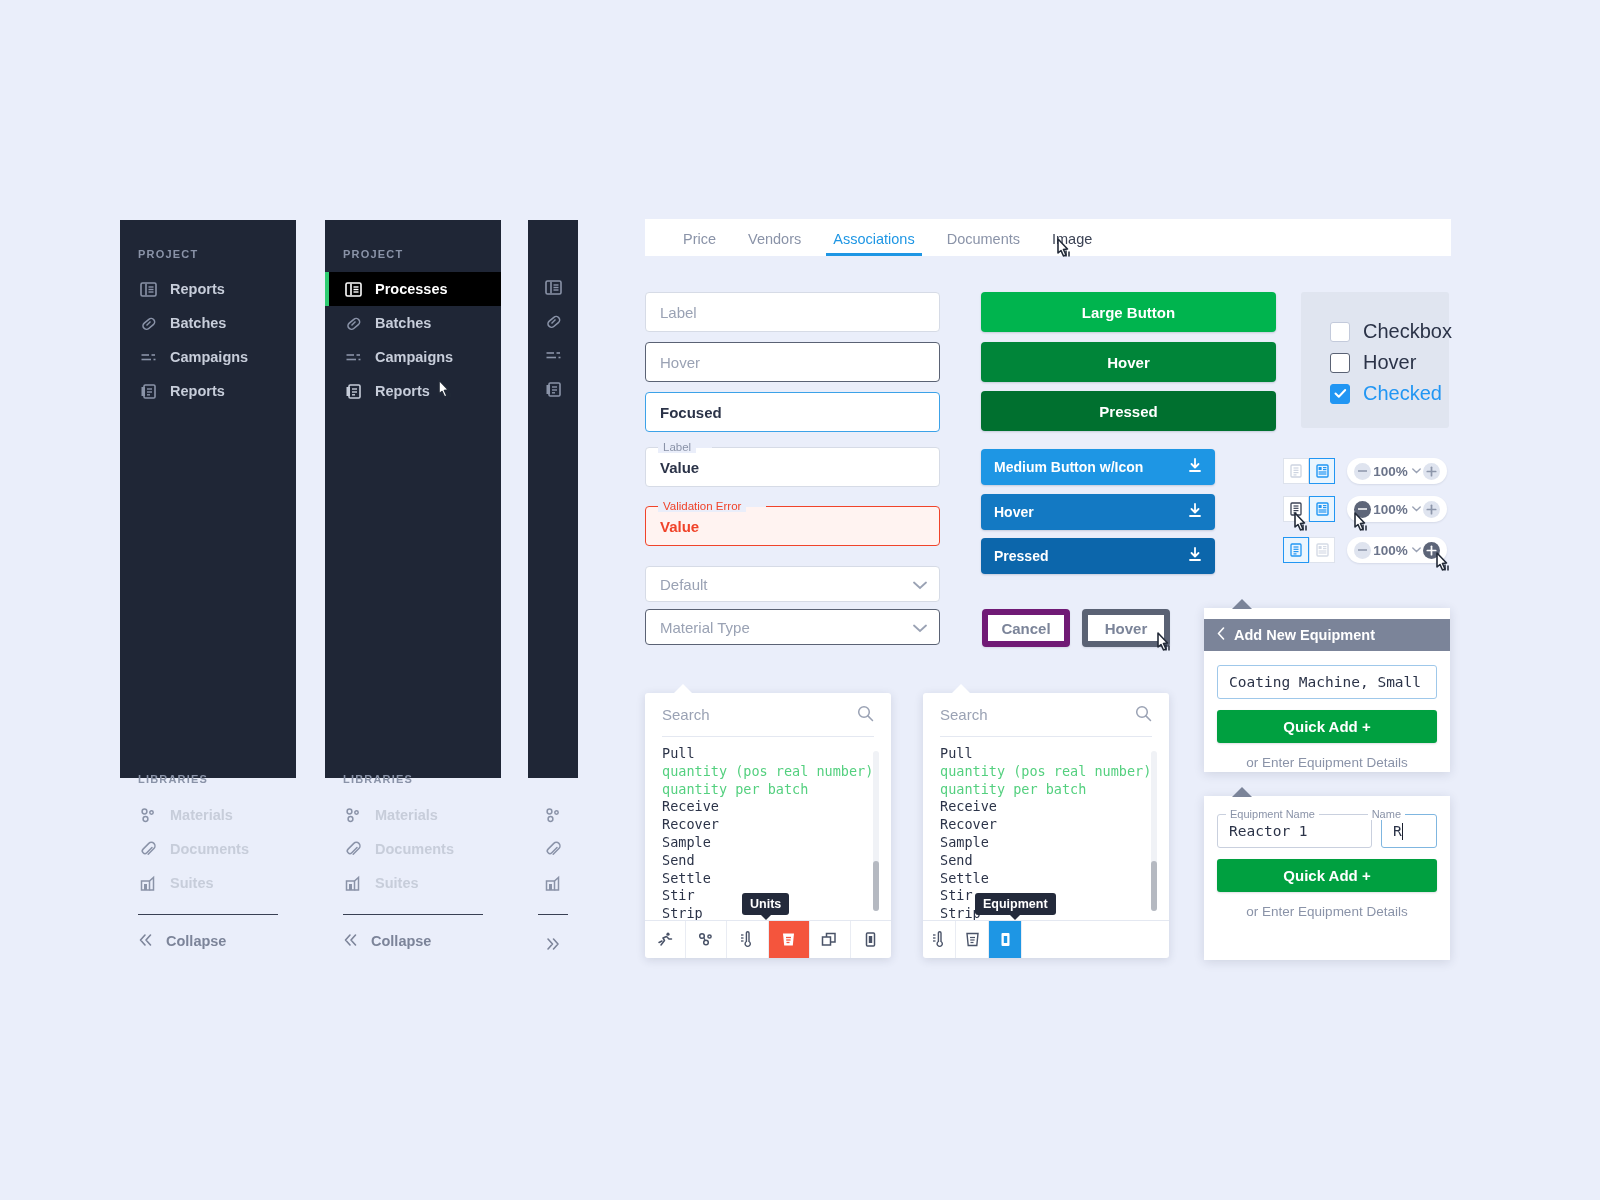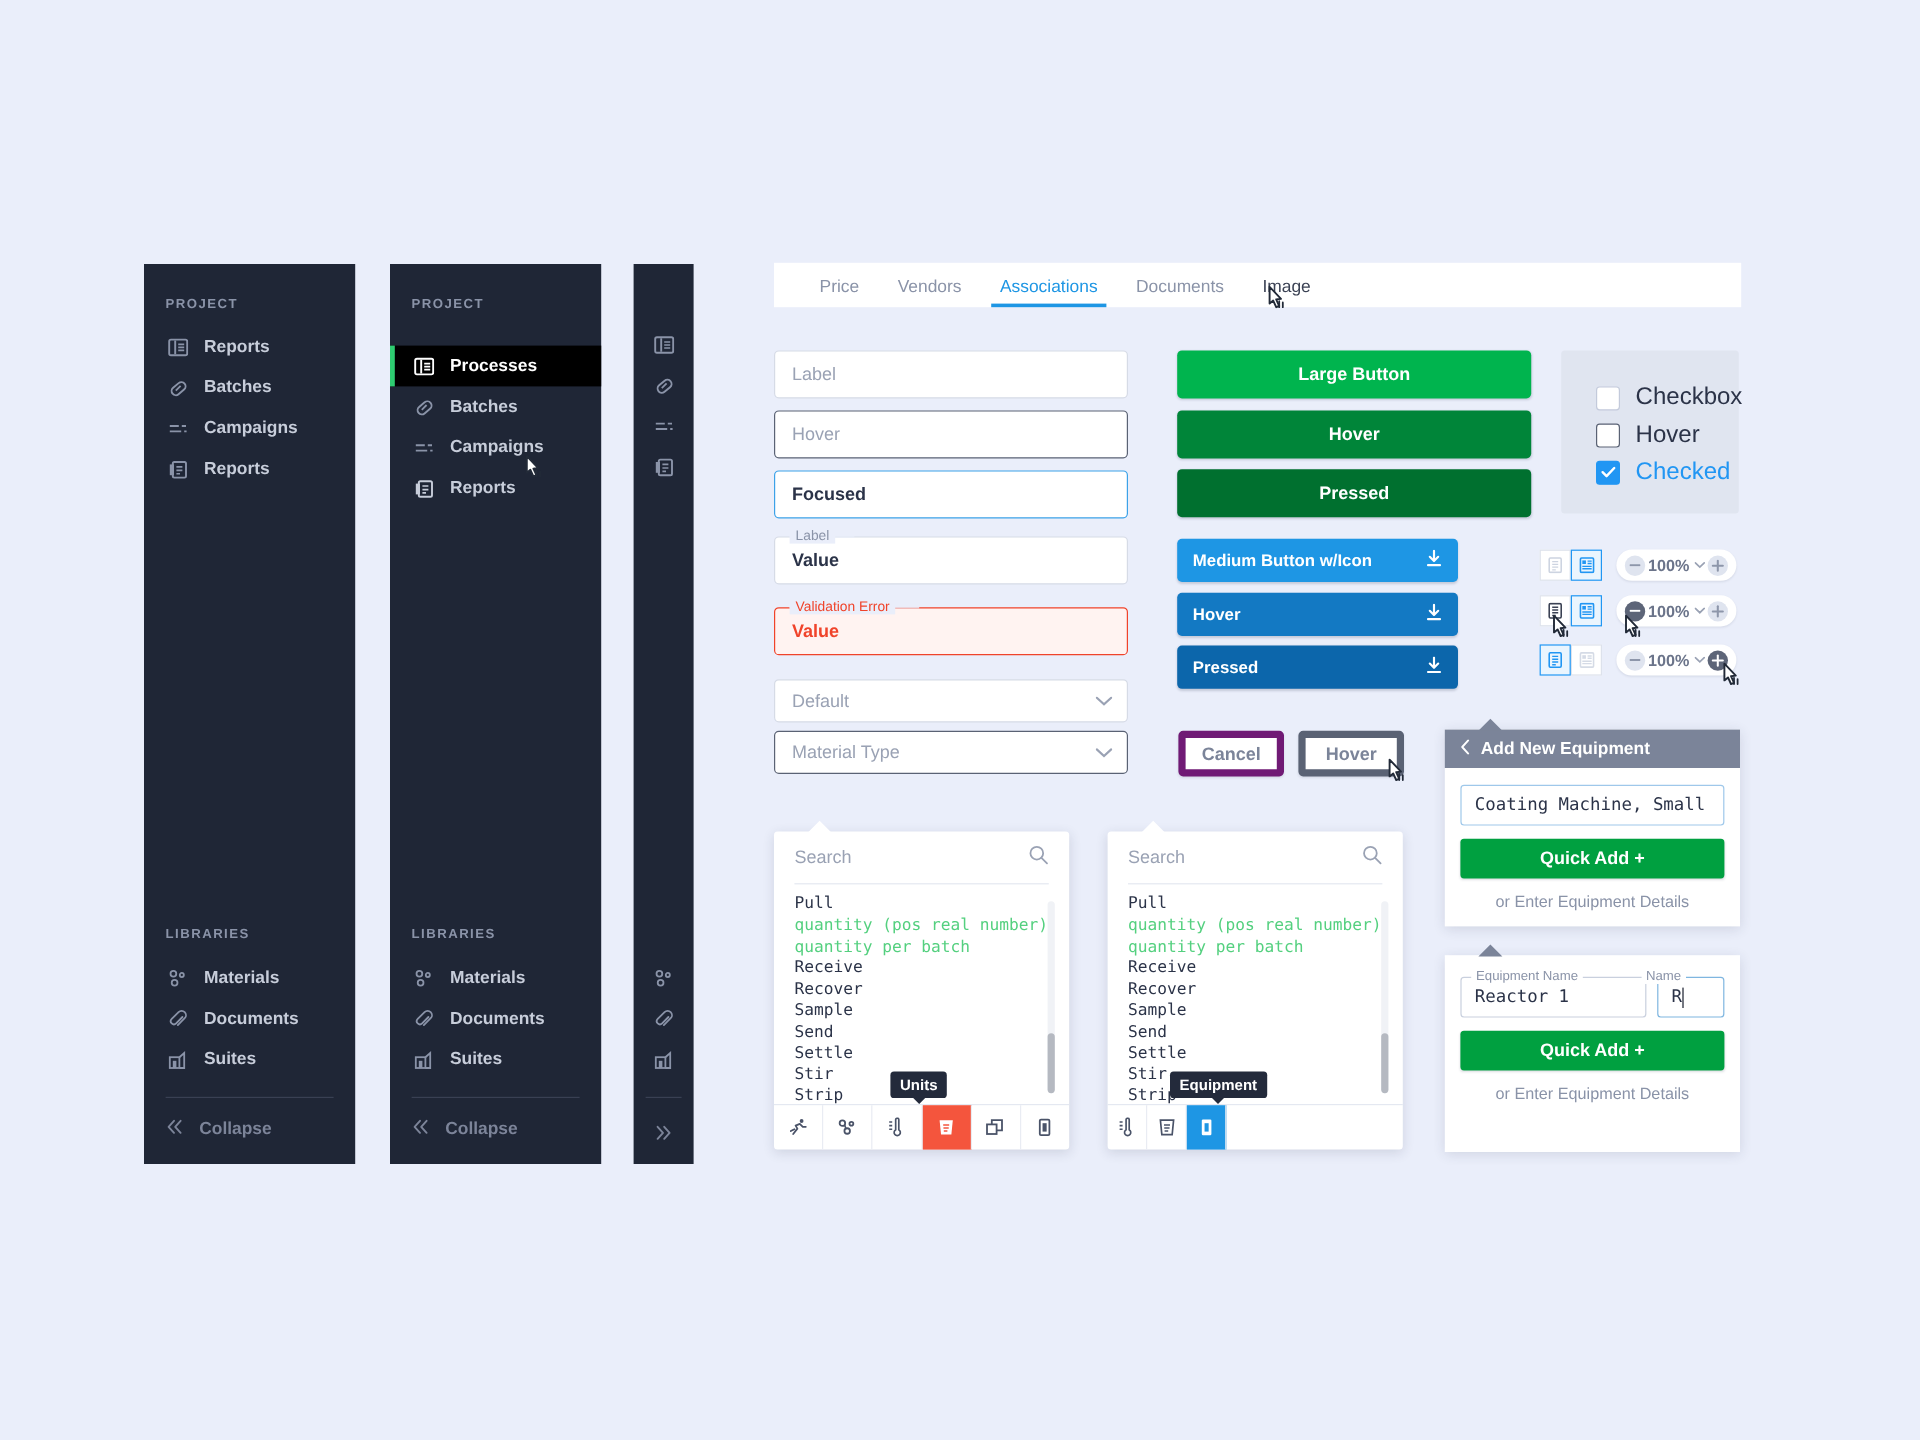--- a/index.html
+++ b/index.html
@@ -10,21 +10,21 @@
     position: relative;
     overflow: hidden;
   }
   .mono { font-family: "DejaVu Sans Mono", monospace; }
 
   
   .sidebar {
     position: absolute;
     background: #1f2636;
     top: 220px;
-    height: 750px;
+    height: 558px;
   }
   #sb-1 { left: 120px; width: 176px; }
   #sb-2 { left: 325px; width: 176px; }
   #sb-3 { left: 528px; width: 50px; }
 
   .sb-section-label {
     color: #8a93a8;
     font-size: 11px;
     font-weight: bold;
     letter-spacing: 1.2px;
@@ -194,21 +194,21 @@
   }
   .tip::after {
     content:""; position:absolute; bottom:-5px; left: 50%; margin-left:-5px;
     border-left:5px solid transparent; border-right:5px solid transparent; border-top:5px solid #232a3b;
   }
 
   
   .eqcard { position:absolute; background: #fff; box-shadow: 0 2px 10px rgba(40,50,80,0.14); }
   .eqhead {
     height: 32px; background: #7b8499; color: #fff; font-weight: bold;
-    font-size: 14.5px; display:flex; align-items:center; padding-left: 13px; gap: 9px;
+    font-size: 14.5px; display:flex; align-items:center; padding-left: 13px; gap: 9px; margin-top: 11px;
   }
   .eqarrow { position:absolute; width:0;height:0; top:-9px;
     border-left:10px solid transparent; border-right:10px solid transparent; border-bottom:10px solid #7b8499; }
   .eqinput {
     height: 34px; border: 1px solid #9fc8ea; border-radius: 3px;
     display:flex; align-items:center; padding: 0 11px; font-size: 14.5px; color: #2b3348;
   }
   .quickadd {
     height: 33px; background: #00a040; color:#fff; font-weight:bold; font-size:15px;
     border-radius: 3px; display:flex; align-items:center; justify-content:center;
@@ -306,21 +306,21 @@
       <span class="ico"><svg width="16" height="14" viewBox="0 0 16 14">
             <path d="M7 2 L2.5 7 L7 12 M12.5 2 L8 7 L12.5 12" fill="none" stroke="#7c8499" stroke-width="1.6" stroke-linecap="round" stroke-linejoin="round"></path>
           </svg></span>
       <span>Collapse</span>
     </div>
   </div>
 </div>
 
 <div class="sidebar" id="sb-2">
   <div class="sb-section-label" style="margin-top:28px">PROJECT</div>
-  <div style="margin-top:28px">
+  <div style="margin-top:12px">
     <div class="sb-item active">
       <span class="ico">
           <svg width="17" height="17" viewBox="0 0 17 17">
             <rect x="1" y="2" width="15" height="13" rx="1.5" fill="none" stroke="#ffffff" stroke-width="1.6"></rect>
             <line x1="6" y1="2.8" x2="6" y2="14.2" stroke="#ffffff" stroke-width="1.6"></line>
             <line x1="8.5" y1="6" x2="13.5" y2="6" stroke="#ffffff" stroke-width="1.4"></line>
             <line x1="8.5" y1="8.5" x2="13.5" y2="8.5" stroke="#ffffff" stroke-width="1.4"></line>
             <line x1="8.5" y1="11" x2="13.5" y2="11" stroke="#ffffff" stroke-width="1.4"></line>
           </svg>
         </span>

